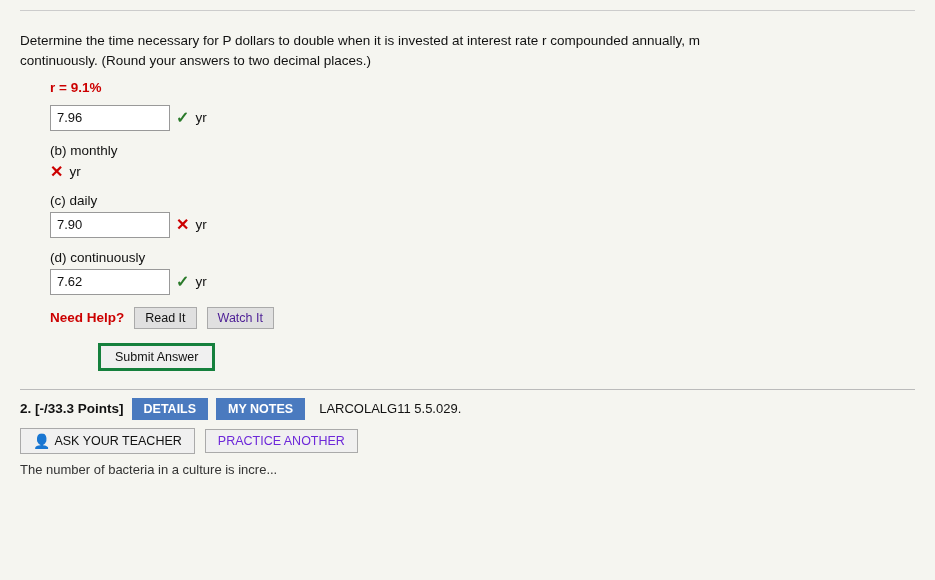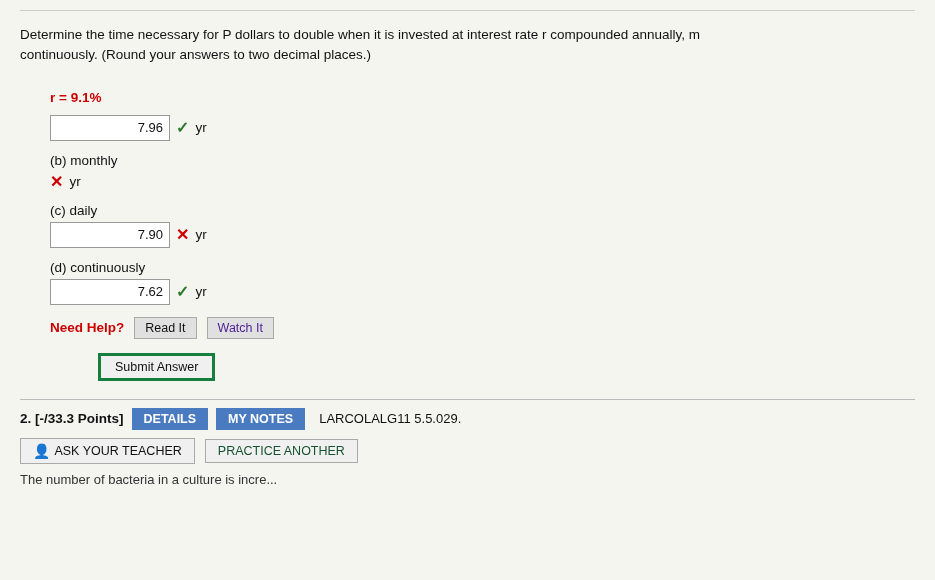--- a/index.html
+++ b/index.html
@@ -15,23 +15,23 @@
       background: #f5f5f0;
       width: 935px;
       min-height: 580px;
       padding: 10px 20px 10px 20px;
       position: relative;
     }
     .problem-text {
       font-size: 13.5px;
       color: #111;
       line-height: 1.5;
-      margin-bottom: 24px;
+      margin-bottom: 8px;
       border-top: 1px solid #ccc;
-      padding-top: 14px;
+      padding-top: 20px;
     }
     .rate-line {
       color: #cc0000;
       font-weight: bold;
       font-size: 13.5px;
       margin-bottom: 10px;
       margin-left: 30px;
     }
     .part-section {
       margin-left: 30px;
@@ -48,21 +48,20 @@
       gap: 6px;
     }
     .answer-input {
       width: 120px;
       height: 26px;
       border: 1px solid #999;
       background: #fff;
       padding: 2px 6px;
       font-size: 13px;
       color: #111;
-      text-align: right;
     }
     .check-icon {
       font-size: 16px;
       color: #2a7a2a;
       font-weight: bold;
     }
     .cross-icon {
       font-size: 16px;
       color: #cc0000;
       font-weight: bold;
@@ -170,21 +169,21 @@
       display: flex;
       align-items: center;
       gap: 4px;
     }
     .btn-practice-another {
       background: #f0f0f0;
       border: 1px solid #aaa;
       padding: 4px 12px;
       font-size: 12.5px;
       cursor: pointer;
-      color: #14532d;
+      color: #6d28d9;
     }
     .teacher-icon {
       font-size: 14px;
     }
     .bacteria-text {
       font-size: 13px;
       color: #333;
       margin-top: 6px;
       margin-left: 0;
     }

